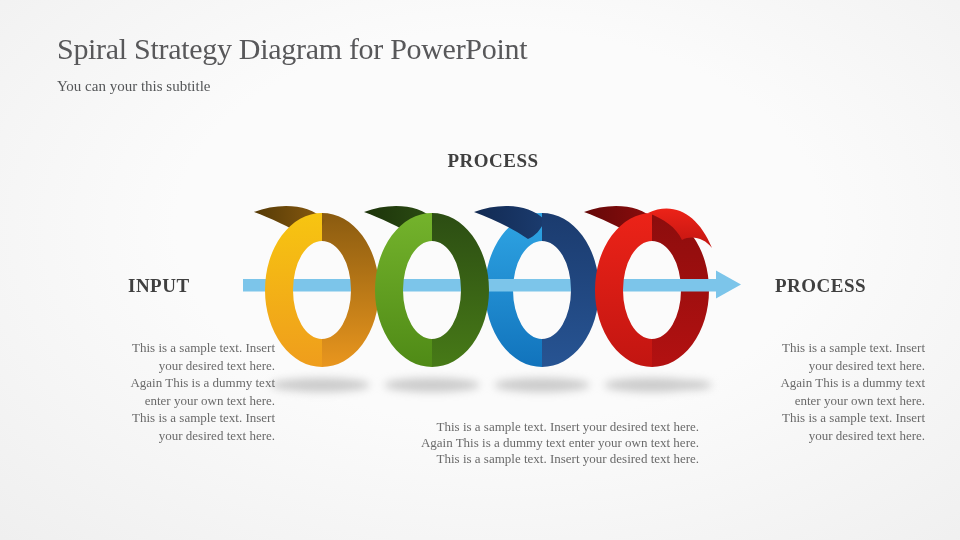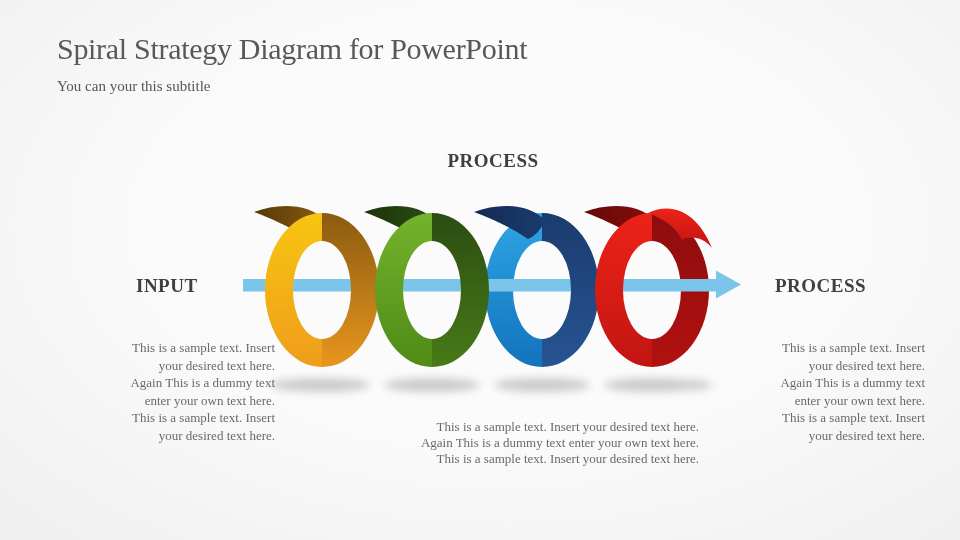--- a/index.html
+++ b/index.html
@@ -19,21 +19,21 @@
   .slide-subtitle{
     position:absolute;left:57px;top:78px;
     font-size:15px;color:var(--subtitle-color,#545658);
   }
   .diagram-label{
     position:absolute;
     font-size:19px;font-weight:700;
     color:var(--label-color,#3F3F3F);letter-spacing:0.5px;
   }
   .label-process{left:393px;top:150px;width:200px;text-align:center;}
-  .label-input{left:136px;top:275px;}
+  .label-input{left:128px;top:275px;}
   .label-output{left:775px;top:275px;}
   .text-block{
     position:absolute;
     font-size:13px;color:var(--body-color,#6A6A6A);
     text-align:right;
   }
   .text-block span{display:block;}
   .tb-left{left:55px;top:339px;width:220px;line-height:17.5px;}
   .tb-right{left:705px;top:339px;width:220px;line-height:17.5px;}
   .tb-bottom{left:299px;top:419px;width:400px;line-height:16px;}

